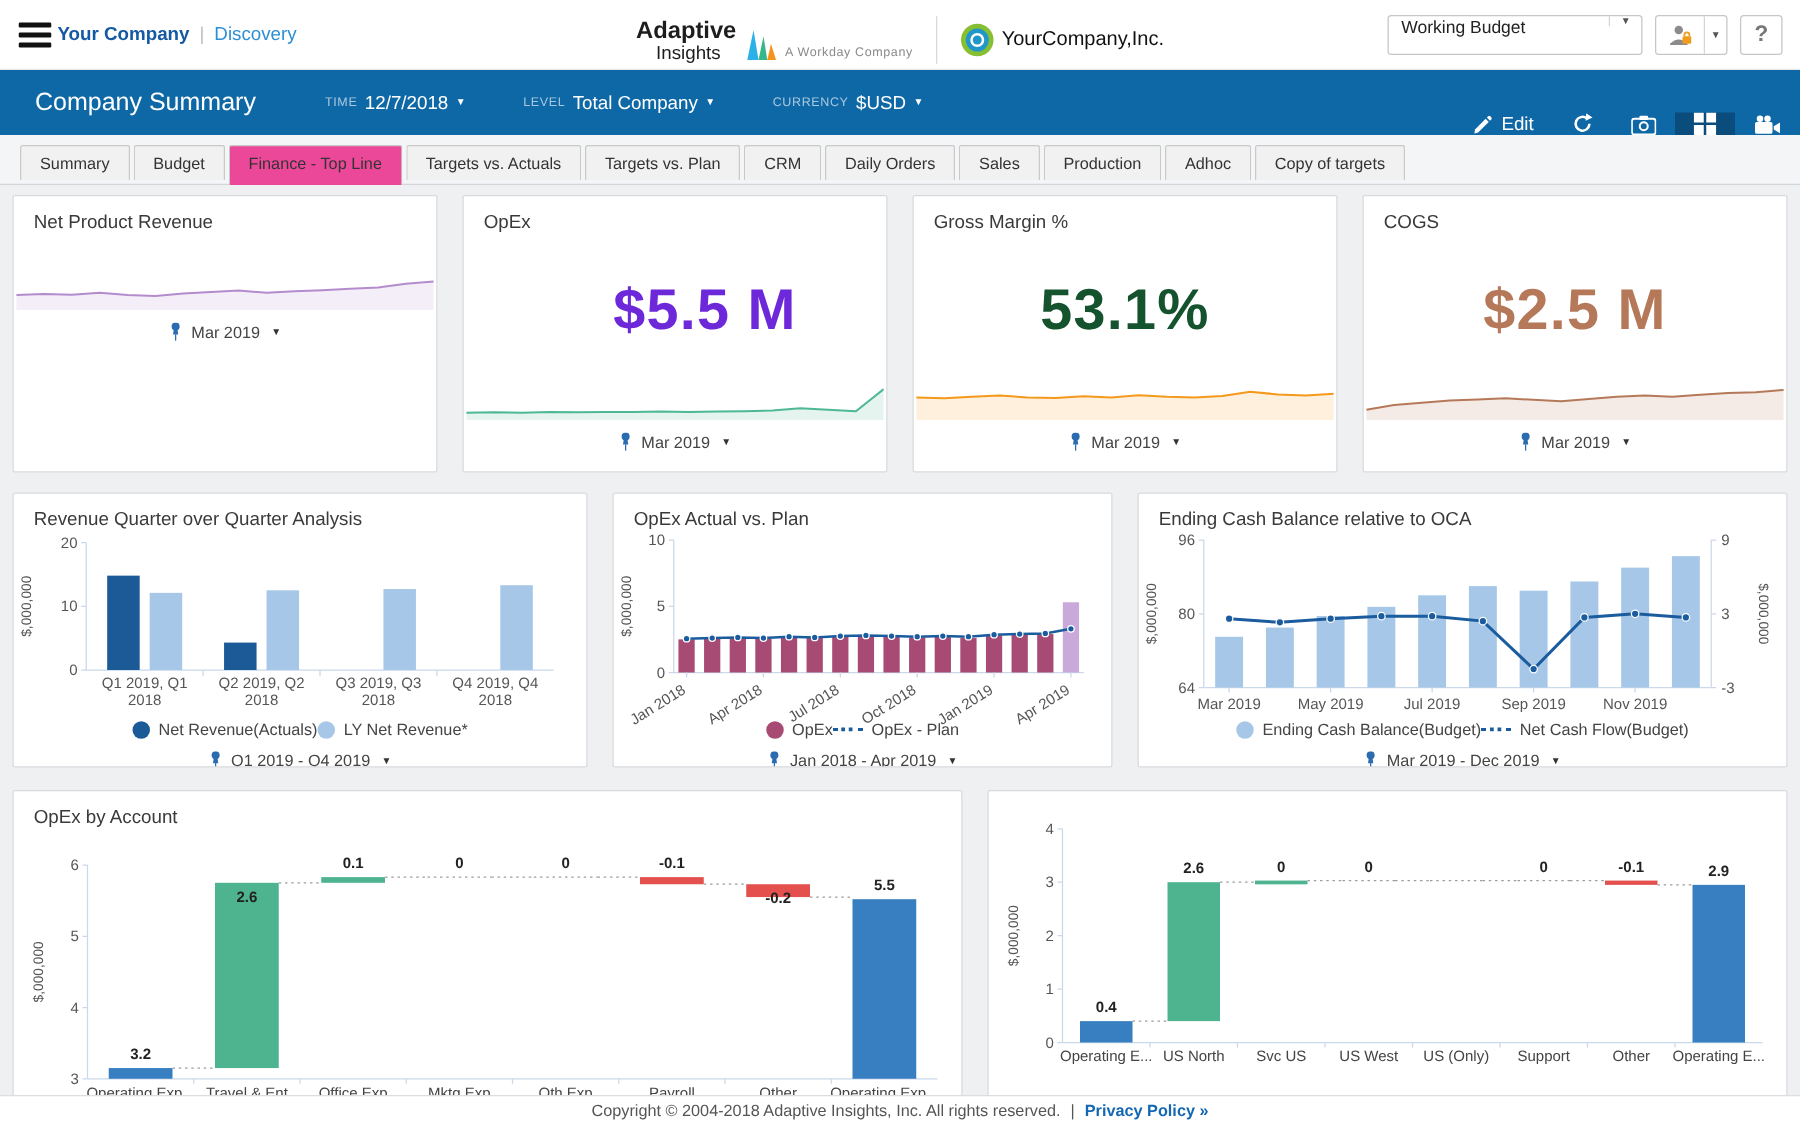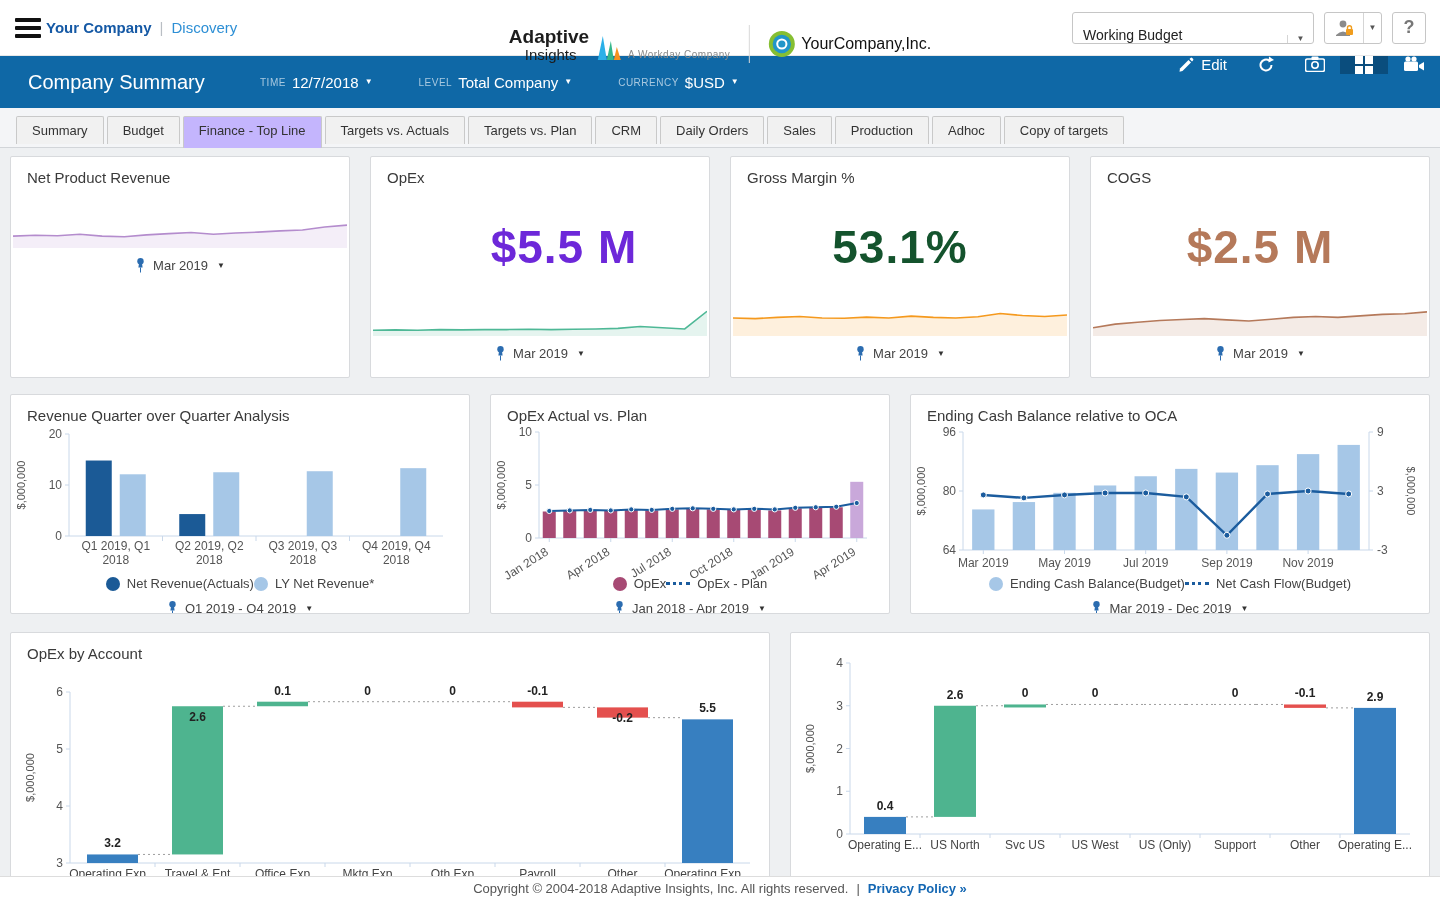--- a/index.html
+++ b/index.html
@@ -7,54 +7,54 @@
               font-family:"Liberation Sans", sans-serif; }
 
   
   .topbar { height:56px; background:#fff; display:flex; align-items:center; position:relative; border-bottom:1px solid #e8e8e8;}
   .hamburger { width:46px; height:56px; display:flex; flex-direction:column; justify-content:center; gap:4px; padding-left:15px; cursor:pointer;}
   .hamburger span{ width:26px; height:4px; background:#111; border-radius:1px;}
   .brand { display:flex; align-items:center; gap:8px; font-size:15px;}
   .brand .co { color:#1559a5; font-weight:700;}
   .brand .sep { color:#b9bec4;}
   .brand .disc { color:#2d8fd5;}
-  .centerlogos { position:absolute; left:50%; top:16px; transform:translateX(-50%); height:56px; display:flex; align-items:center; gap:18px;}
+  .centerlogos { position:absolute; left:50%; top:4px; transform:translateX(-50%); height:56px; display:flex; align-items:center; gap:18px;}
   .ai-logo { display:flex; align-items:flex-end; gap:6px;}
   .ai-text { text-align:left; color:#1d1d1d; line-height:1;}
   .ai-text .l1{ font-weight:700; font-size:19px;}
   .ai-text .l2{ font-size:15px; margin-left:16px; margin-top:1px;}
   .ai-tag { font-size:10px; color:#8a8a8a; margin-bottom:2px; letter-spacing:.5px;}
   .vdiv { width:1px; height:38px; background:#d9d9d9;}
   .yc-logo { display:flex; align-items:center; gap:6px; font-size:16px; color:#111;}
   .top-right { margin-left:auto; display:flex; align-items:center; gap:10px; padding-right:14px;}
-  .select { display:flex; align-items:flex-end; border:1px solid #c6c6c6; border-radius:3px; background:#fff; height:32px; width:242px; cursor:pointer;}
+  .select { display:flex; align-items:flex-start; border:1px solid #c6c6c6; border-radius:3px; background:#fff; height:32px; width:204px; cursor:pointer;}
   .select .val { flex:1; display:flex; align-items:center; padding:0 10px; font-size:14px; color:#222;}
   .select .arrow { width:26px; border-left:1px solid #d5d5d5; display:flex; align-items:center; justify-content:center; color:#555; font-size:8px;}
   .sqbtn { height:32px; border:1px solid #c6c6c6; border-radius:3px; background:#fff; display:flex; align-items:center; justify-content:center; cursor:pointer;}
   .userbtn { width:58px; padding:0;}
   .userbtn .usr { width:38px; display:flex; align-items:center; justify-content:center; position:relative; height:100%;}
   .userbtn .dd { width:18px; border-left:1px solid #d5d5d5; height:100%; display:flex; align-items:center; justify-content:center; font-size:7px; color:#555;}
   .helpbtn { width:34px; font-size:18px; font-weight:700; color:#777;}
 
   
   .bluebar { height:52px; background:#0f68a6; display:flex; align-items:center; color:#fff;}
   .bluebar .title { font-size:20px; font-weight:500; padding-left:28px; width:260px;}
   .selgroup { display:flex; align-items:center; gap:6px; margin-right:46px; cursor:pointer;}
   .selgroup .lbl { font-size:10px; color:#a9c9e0; letter-spacing:.5px;}
   .selgroup .val { font-size:15px;}
   .caret { font-size:8px; line-height:1;}
   .bluebar .caret { color:#fff;}
-  .bb-right { margin-left:auto; display:flex; align-items:flex-start; height:52px;}
+  .bb-right { margin-left:auto; display:flex; align-items:flex-end; height:52px;}
   .iconbtn { display:flex; align-items:center; justify-content:center; gap:7px; padding:0 15px; cursor:pointer; font-size:15px;}
   .iconbtn.active { background:#0a4d7d;}
 
   
   .tabstrip { background:#f4f5f7; padding:8px 16px 0; border-bottom:1px solid #d2d5d9; height:40px;}
   .tab { display:inline-block; padding:6px 15px; font-size:13px; color:#333; background:#f1f1f1; border:1px solid #c9c9c9; border-bottom:none; border-radius:2px 2px 0 0; margin-right:3px; cursor:pointer; position:relative;}
-  .tab.active { background:#c4b5fd; height:32px; z-index:2;}
+  .tab.active { background:#ec4899; height:32px; z-index:2;}
 
   
   .content { padding:8px 10px 0;}
   .row { display:grid; gap:20px;}
   .row1 { grid-template-columns:repeat(4,340px); margin-bottom:16px;}
   .row2 { grid-template-columns:460px 400px 520px; margin-bottom:18px;}
   .row3 { grid-template-columns:760px 640px;}
   .card { background:#fff; border:1px solid #d8dadd; border-radius:2px; overflow:hidden;}
   .card-title { font-size:15px; color:#3a3a3a; padding:12px 0 0 16px;}
   .kpi-card { height:222px; display:flex; flex-direction:column;}

